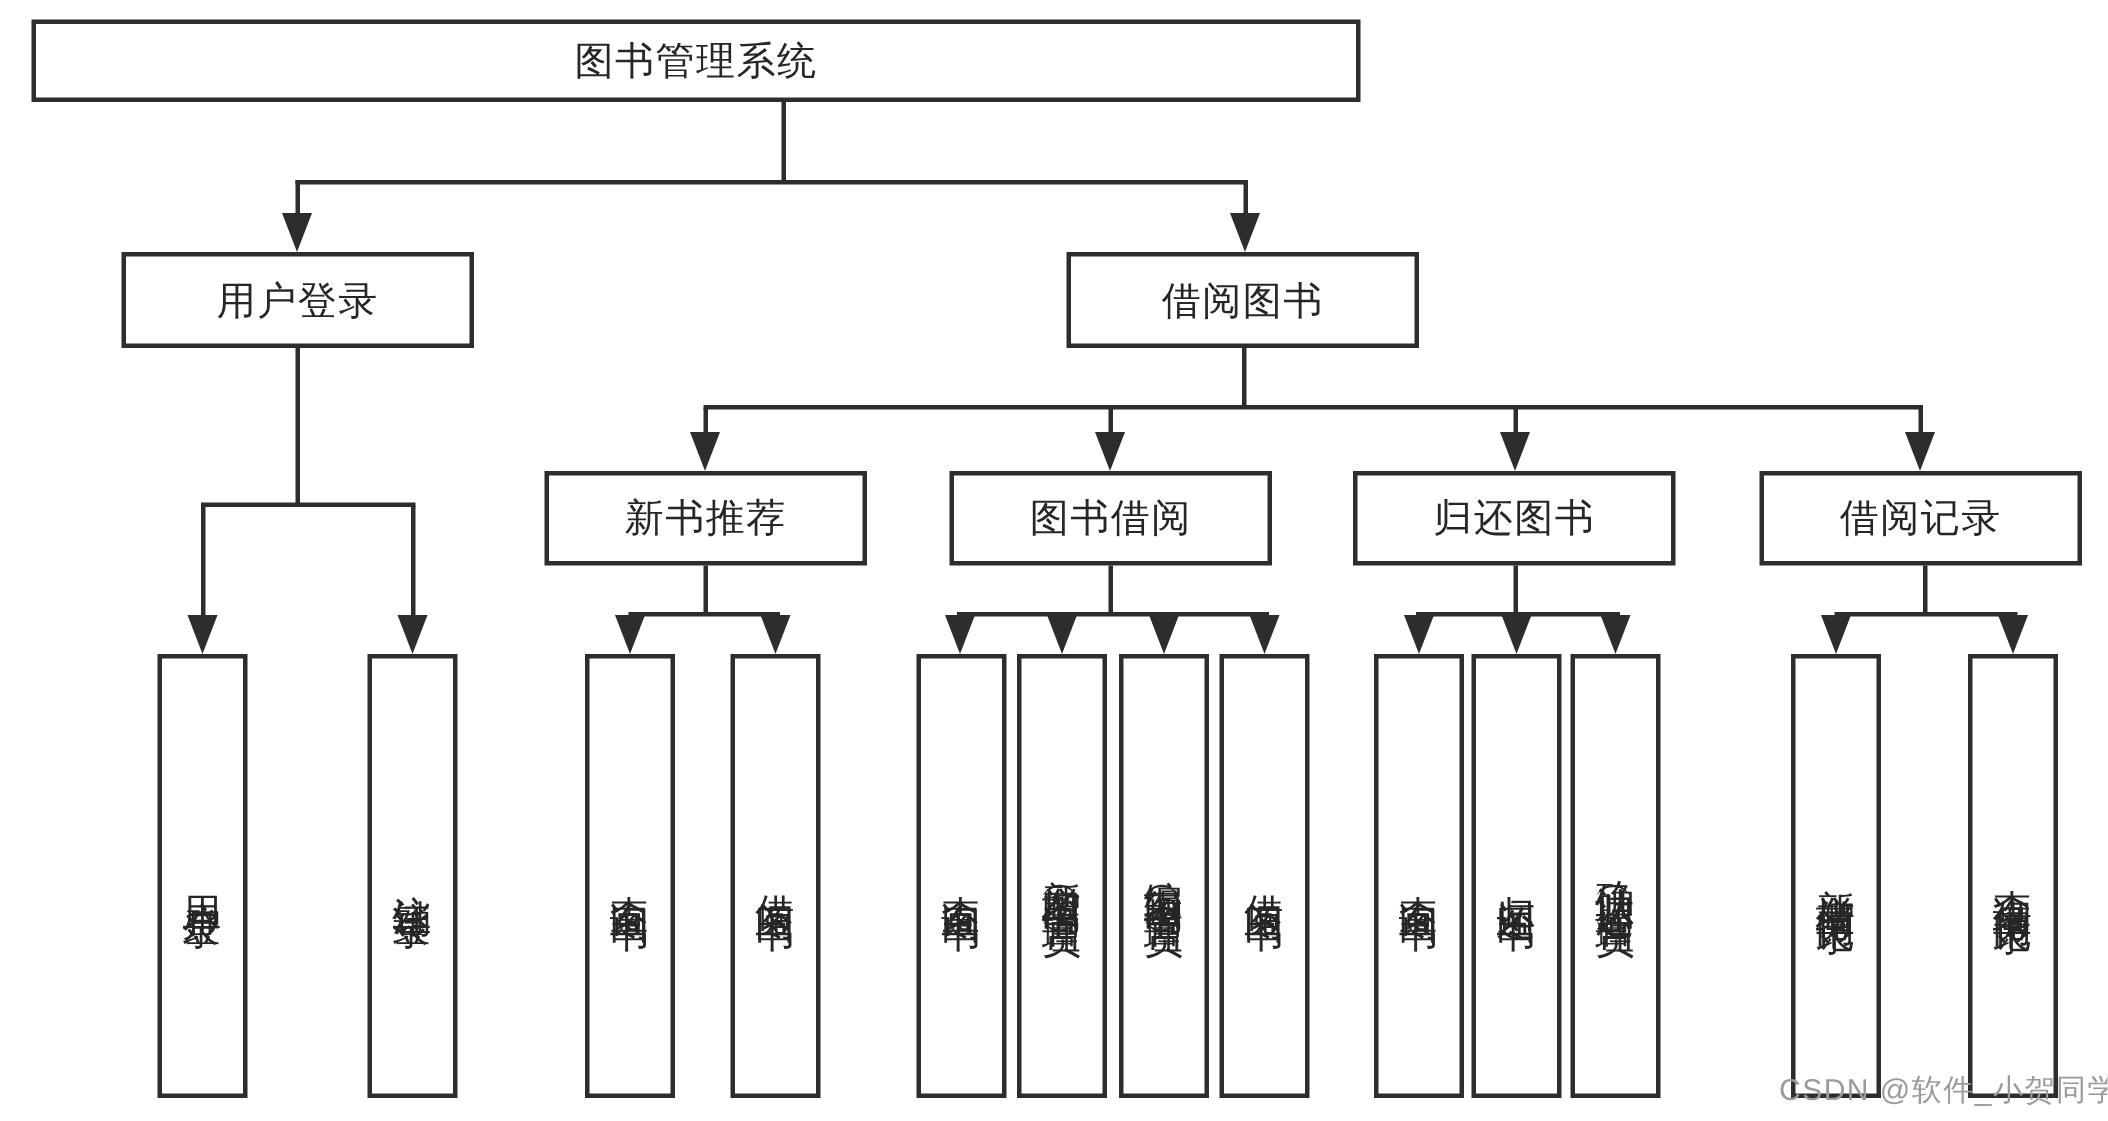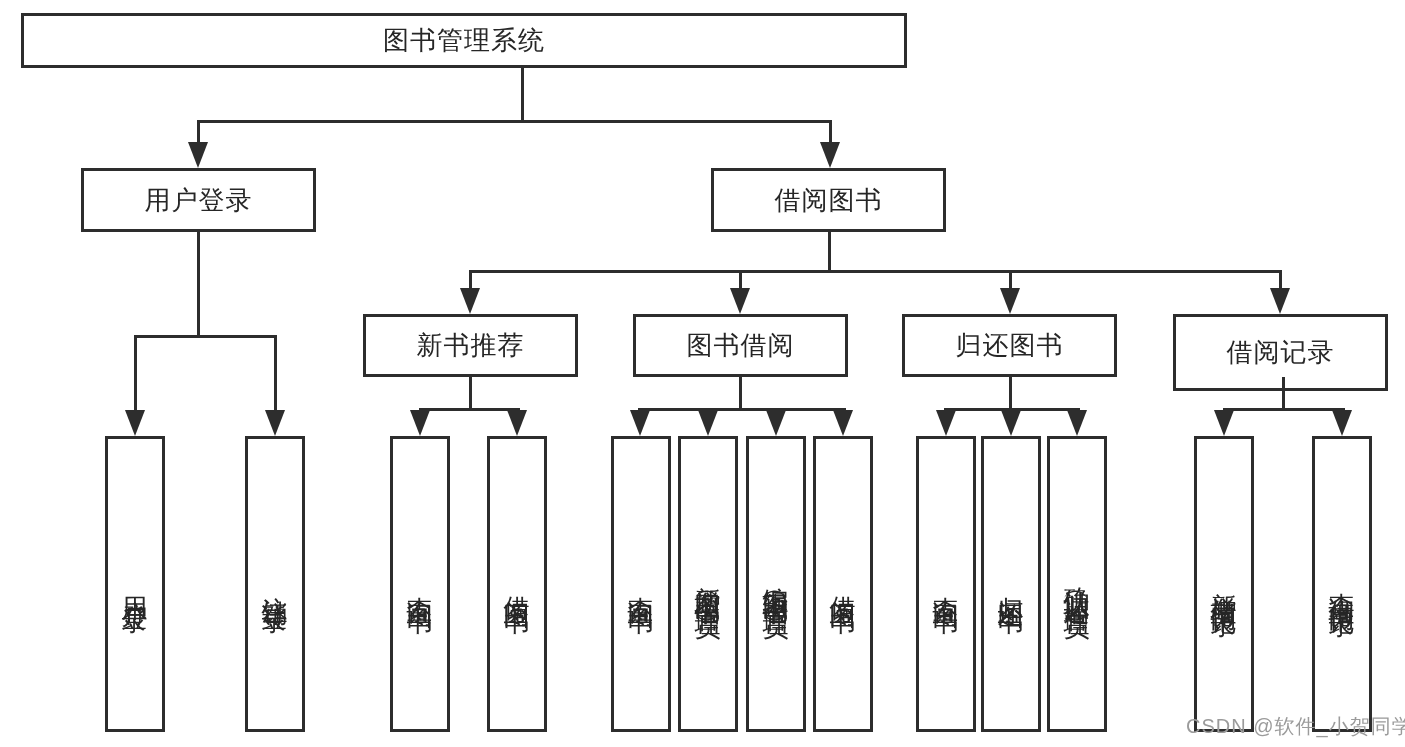--- a/index.html
+++ b/index.html
@@ -90,21 +90,21 @@
 
   <div class="box" style="left:363px;top:314px;width:215px;height:63px;">
     <span class="hlabel">新书推荐</span>
   </div>
   <div class="box" style="left:633px;top:314px;width:215px;height:63px;">
     <span class="hlabel">图书借阅</span>
   </div>
   <div class="box" style="left:902px;top:314px;width:215px;height:63px;">
     <span class="hlabel">归还图书</span>
   </div>
-  <div class="box" style="left:1173px;top:314px;width:215px;height:77px;">
+  <div class="box" style="left:1173px;top:314px;width:215px;height:63px;">
     <span class="hlabel">借阅记录</span>
   </div>
 
   <div class="line" style="left:469px;top:377px;width:3px;height:33px;"></div>
   <div class="line" style="left:739px;top:377px;width:3px;height:33px;"></div>
   <div class="line" style="left:1009px;top:377px;width:3px;height:33px;"></div>
   <div class="line" style="left:1282px;top:377px;width:3px;height:33px;"></div>
 
   <div class="line" style="left:419px;top:408px;width:101px;height:3px;"></div>
   <div class="line" style="left:638px;top:408px;width:208px;height:3px;"></div>

